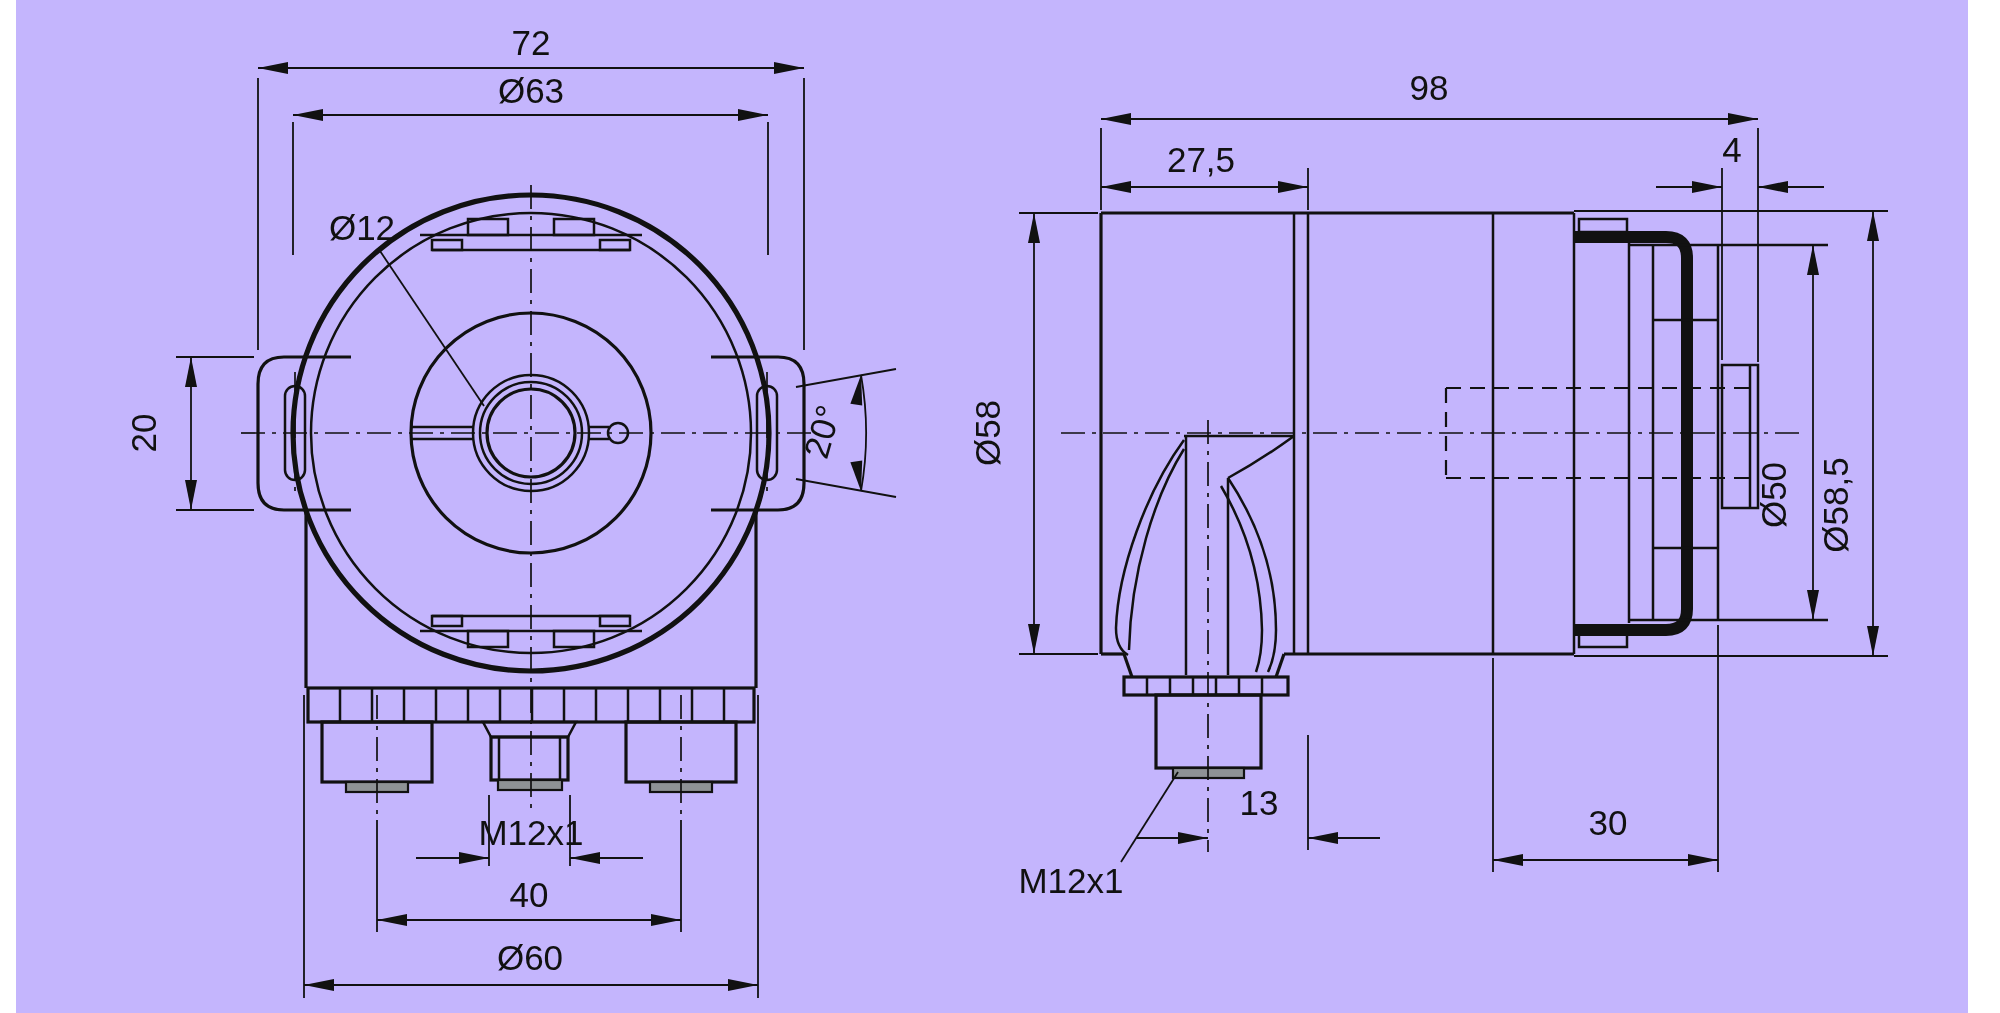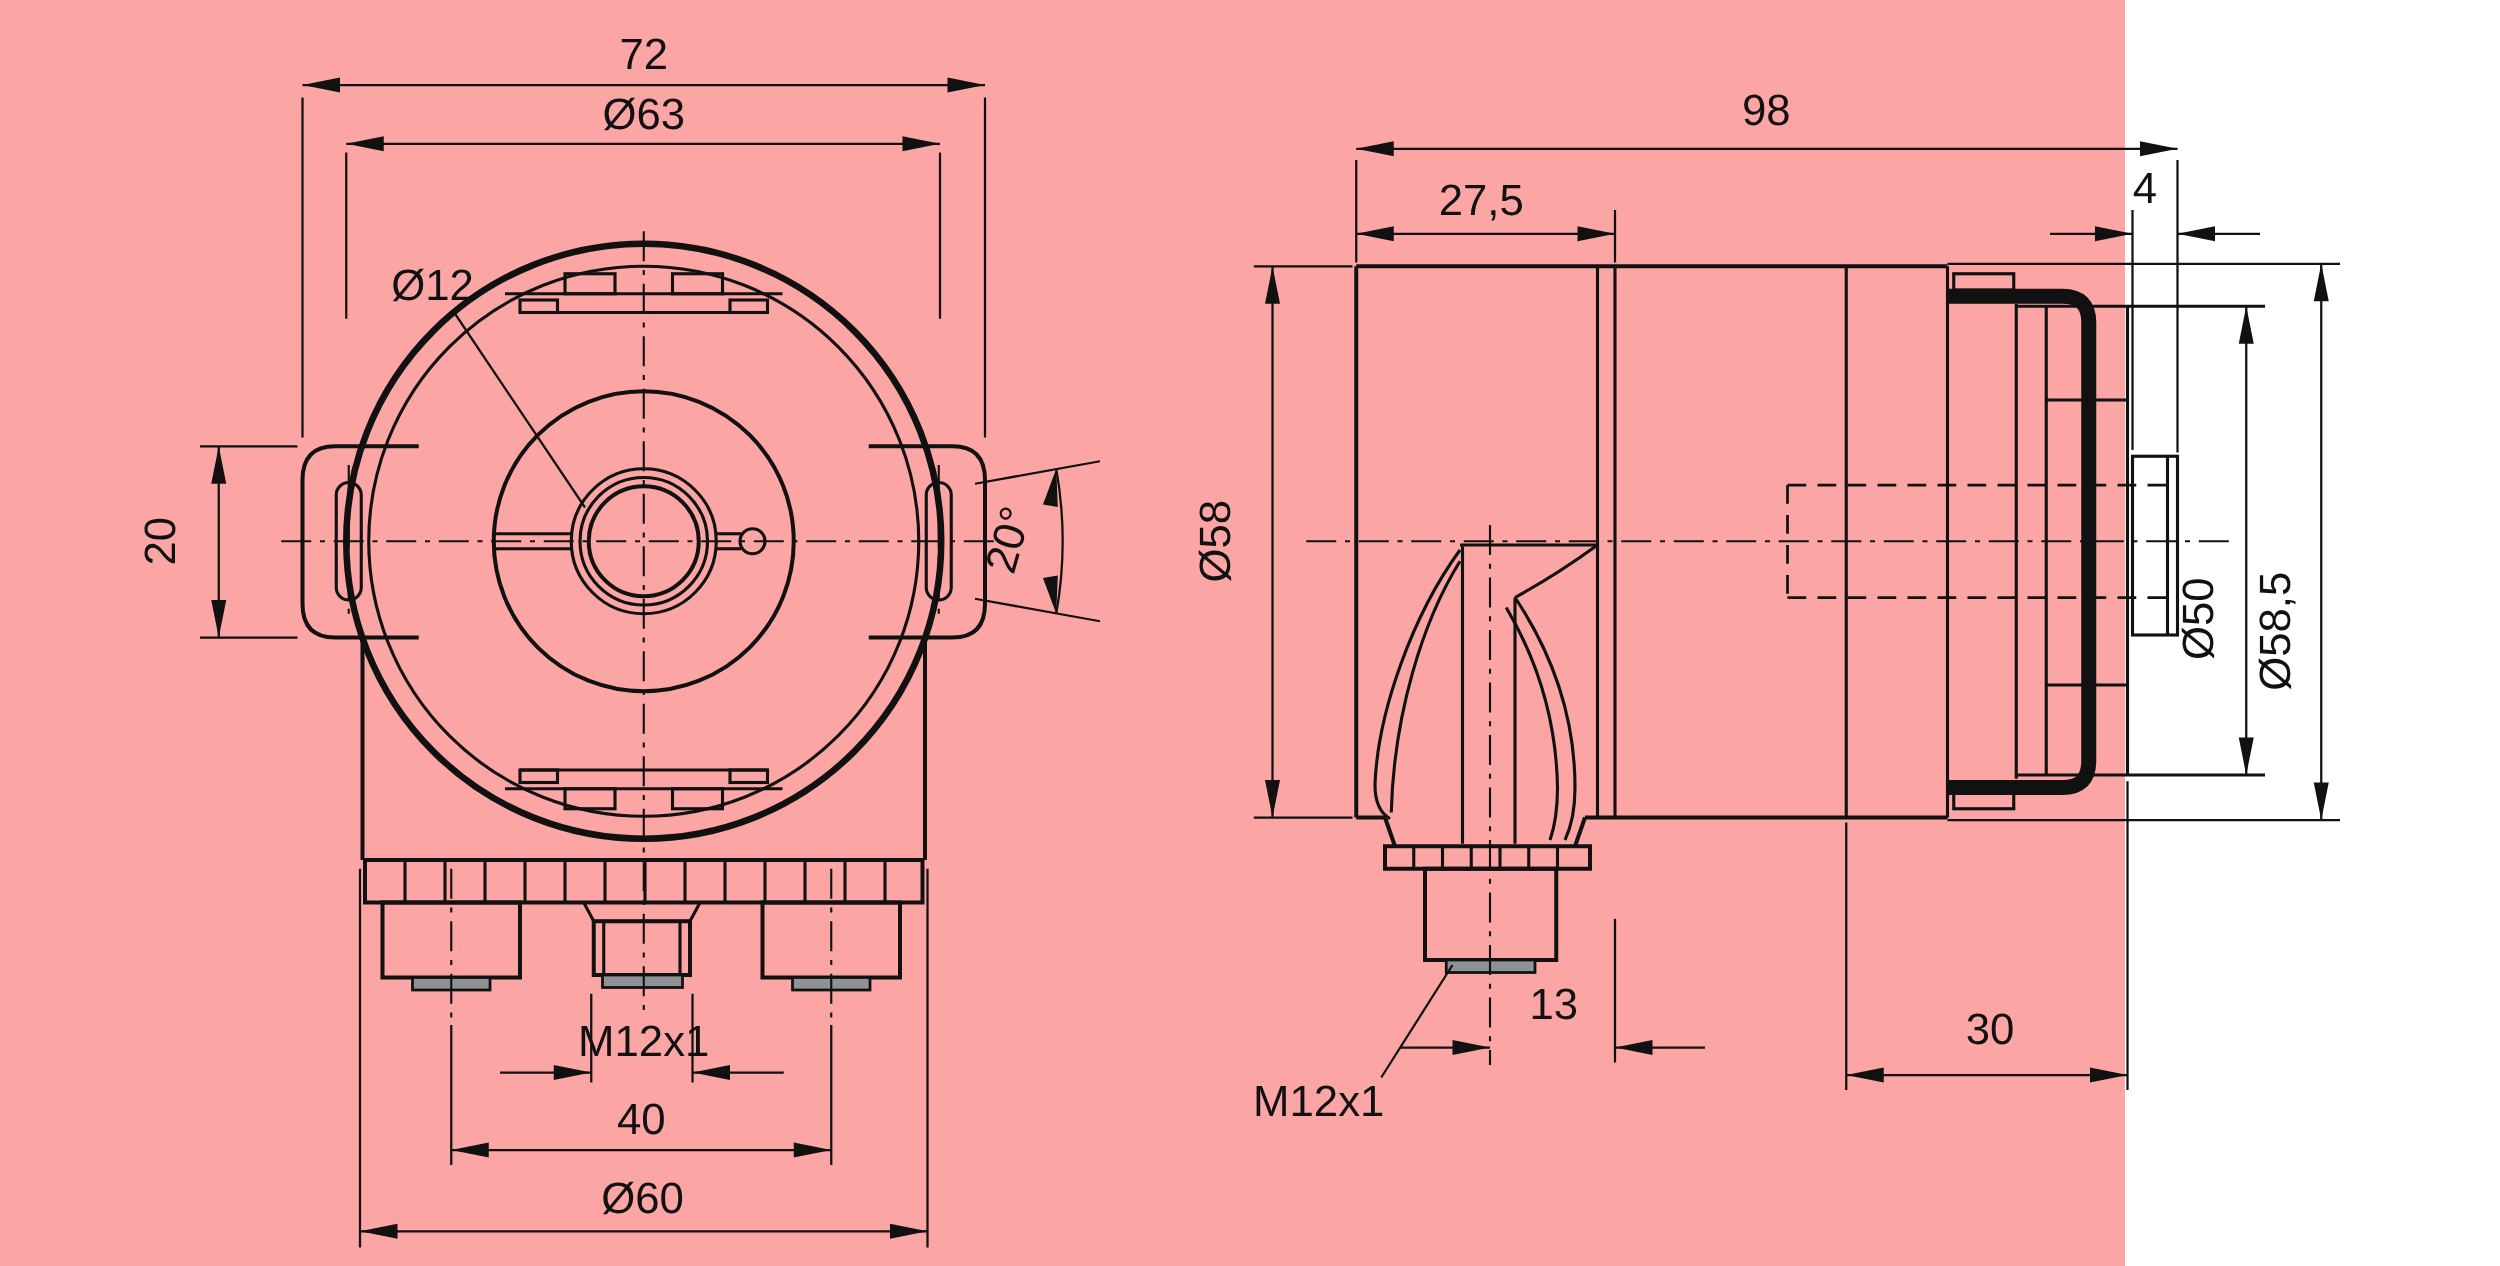--- a/index.html
+++ b/index.html
@@ -1,16 +1,16 @@
 <!DOCTYPE html>
 <html><head>
 <meta charset="utf-8">
 <style>
   html,body{margin:0;padding:0;background:#ffffff;}
-  .stage{position:relative;width:1700px;height:1013px;background:#fca5a5;font-family:"Liberation Sans",sans-serif;}
+  .stage{position:relative;width:1952px;height:1013px;background:#c4b5fd;font-family:"Liberation Sans",sans-serif;margin-left:16px;}
   svg{display:block;}
   .ol   {stroke:#111;stroke-width:3.2;fill:none;stroke-linecap:butt;}
   .ol2  {stroke:#111;stroke-width:2.5;fill:none;}
   .bold {stroke:#111;stroke-width:5.2;fill:none;}
   .bracket{stroke:#111;stroke-width:12;fill:none;}
   .dim  {stroke:#111;stroke-width:1.8;fill:none;}
   .cl   {stroke:#111;stroke-width:1.7;fill:none;stroke-dasharray:24 7 4 7;}
   .hid  {stroke:#111;stroke-width:2.2;fill:none;stroke-dasharray:15 9;}
   .arr  {fill:#111;stroke:none;}
   .greyfill{fill:#8e9295;stroke:#111;stroke-width:2.2;}

